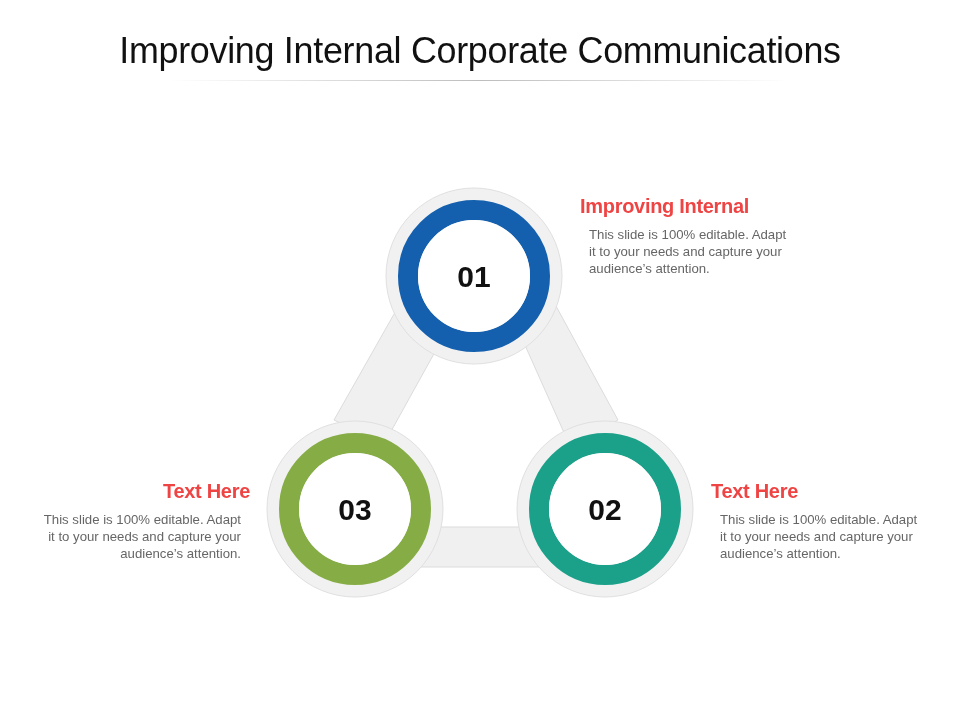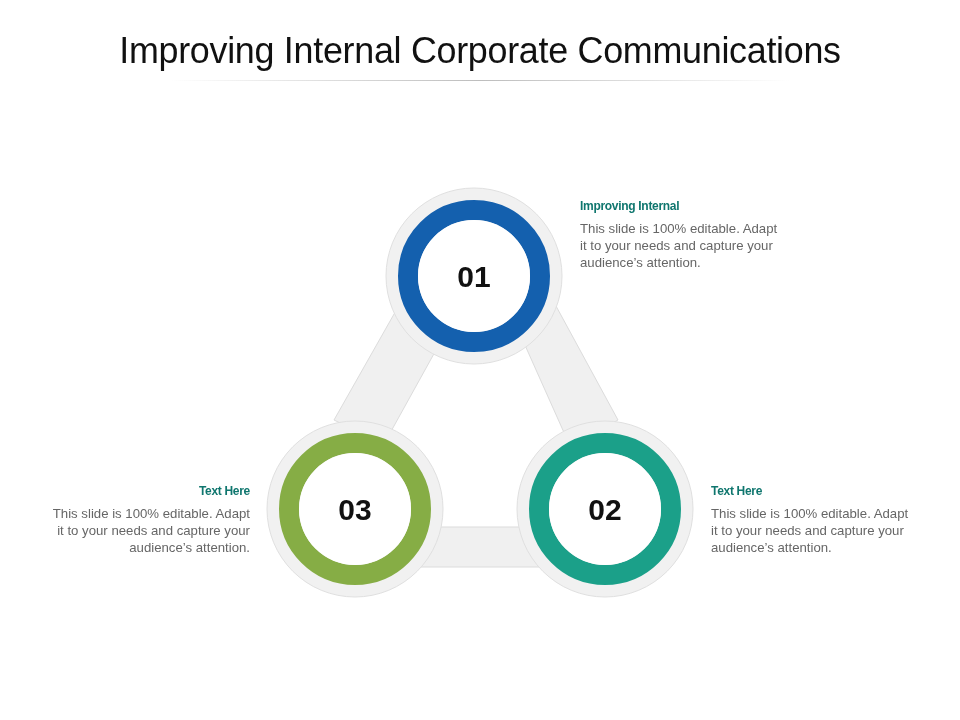--- a/index.html
+++ b/index.html
@@ -2,22 +2,22 @@
 <html><head>
 <meta charset="utf-8">
 <style>
   html, body { margin: 0; padding: 0; background: #ffffff; }
   body { width: 960px; height: 720px; position: relative; overflow: hidden; font-family: "Liberation Sans", sans-serif; }
   .title { position: absolute; left: 0; top: 30px; width: 960px; text-align: center; font-size: 37px; color: #111; letter-spacing: -0.3px; transform: scaleX(0.97); }
   .divider { position: absolute; left: 170px; top: 80px; width: 620px; height: 1px; background: linear-gradient(to right, rgba(200,200,200,0), #bdbdbd 50%, rgba(200,200,200,0)); }
   svg.diagram { position: absolute; left: 0; top: 0; }
   .num { font-family: "Liberation Sans", sans-serif; font-weight: bold; font-size: 30px; fill: #111; }
   .block { position: absolute; width: 250px; }
-  .block h3 { margin: 0 0 3px 0; font-size: 12px; font-weight: bold; color: #0f766e; line-height: 22px; letter-spacing: -0.3px; }
-  .block p { margin: 0; font-size: 13.2px; color: #666; line-height: 17px; }
+  .block h3 { margin: 0 0 3px 0; font-size: 20px; font-weight: bold; color: #ef4444; line-height: 22px; letter-spacing: -0.3px; }
+  .block p { margin: 9px; font-size: 13.2px; color: #666; line-height: 17px; }
   .b1 { left: 580px; top: 195px; }
   .b2 { left: 711px; top: 480px; }
   .b3 { left: 0px; top: 480px; width: 250px; text-align: right; }
 </style>
 </head>
 <body>
 
 <div class="title">Improving Internal Corporate Communications</div>
 <div class="divider"></div>
 

